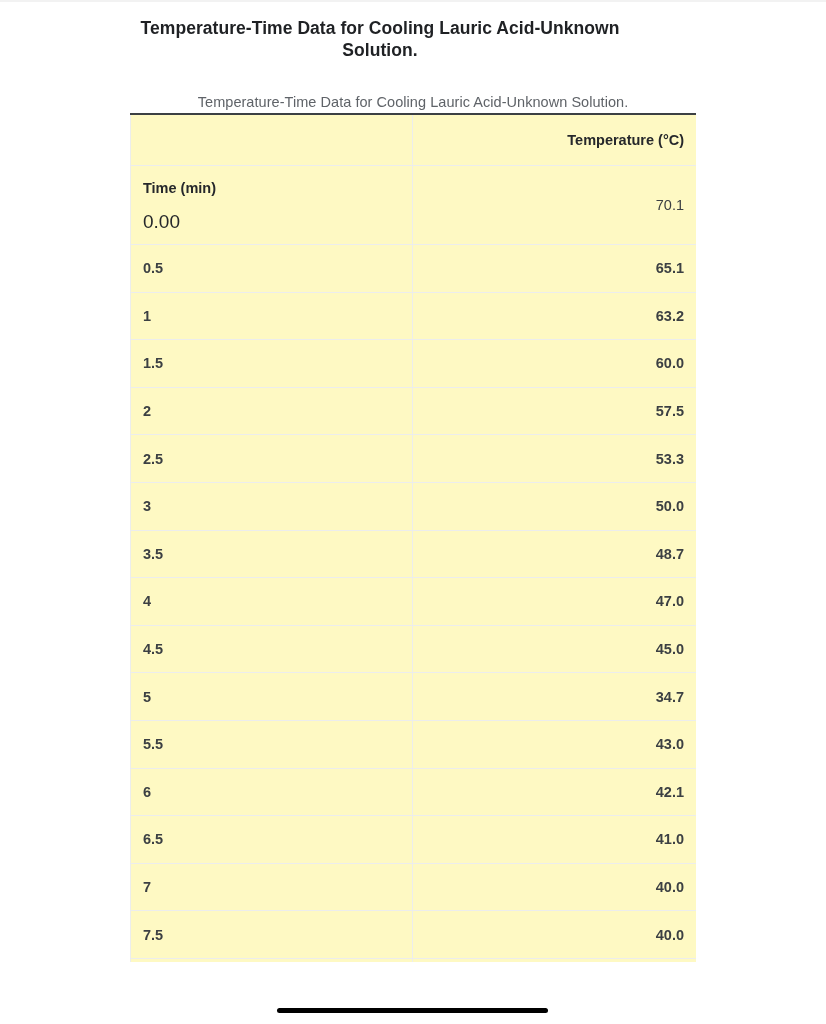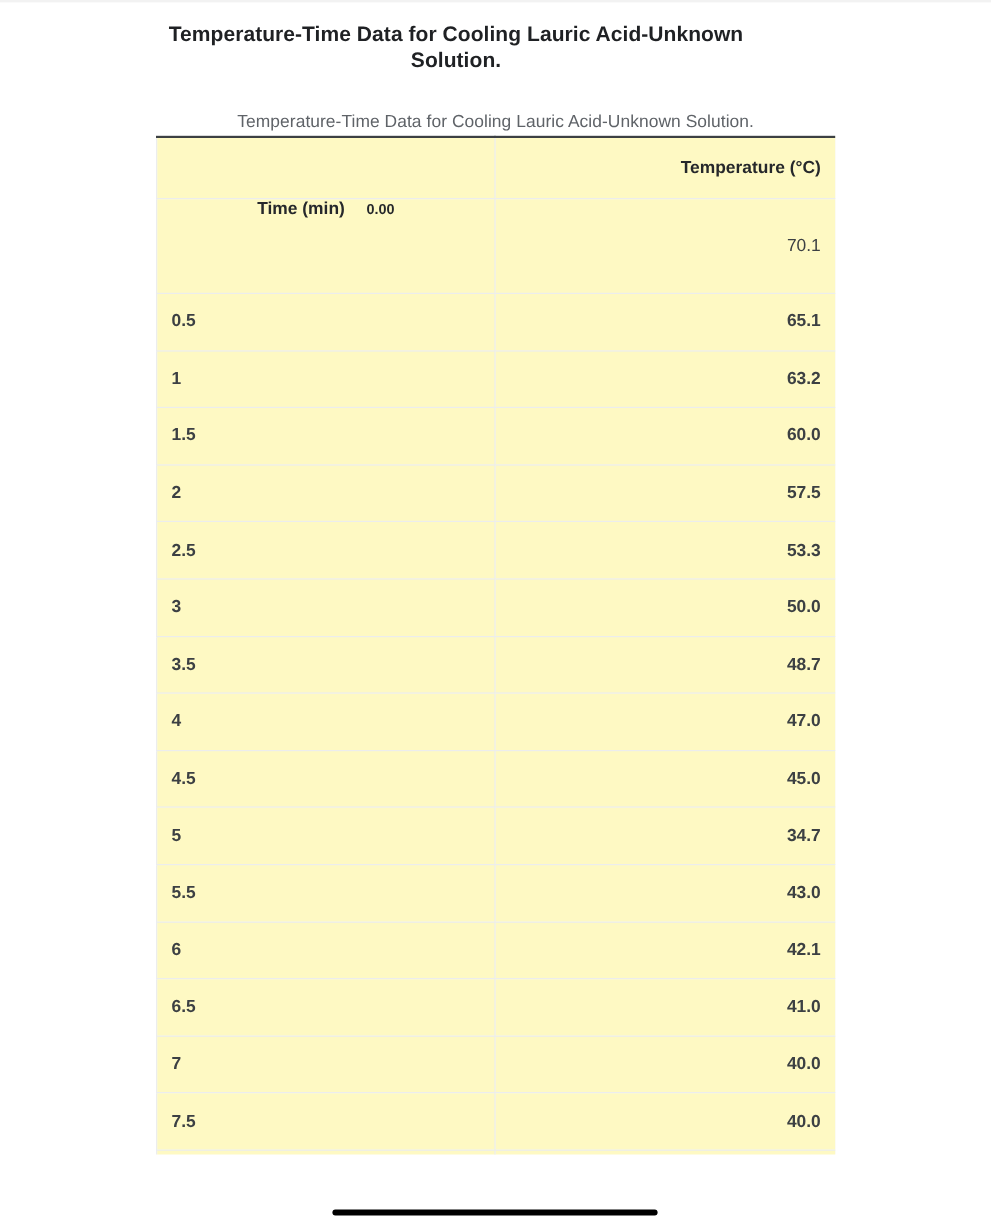--- a/index.html
+++ b/index.html
@@ -103,35 +103,35 @@
   th.head-temp  { text-align: right; }
 
   
   tr.stacked-row td {
     height: 78px;
     padding-top: 0;
     padding-bottom: 0;
   }
   .stack-cell-inner {
     display: flex;
-    flex-direction: row;
+    flex-direction: column;
     justify-content: center;
     gap: 18px;
     height: 78px;
   }
   .sub-header {
     font-weight: bold;
     color: #26282b;
     font-size: 14.5px;
     line-height: 16px;
   }
   .stacked-time {
-    font-weight: bold;
-    color: #26282b;
-    font-size: 12px;
+    font-weight: normal;
+    color: #26282b;
+    font-size: 19px;
     line-height: 16px;
   }
   td.stacked-temp {
     text-align: right;
     vertical-align: bottom;
     padding-bottom: 14px;
     color: #3c4043;
     font-weight: normal;
   }
 

